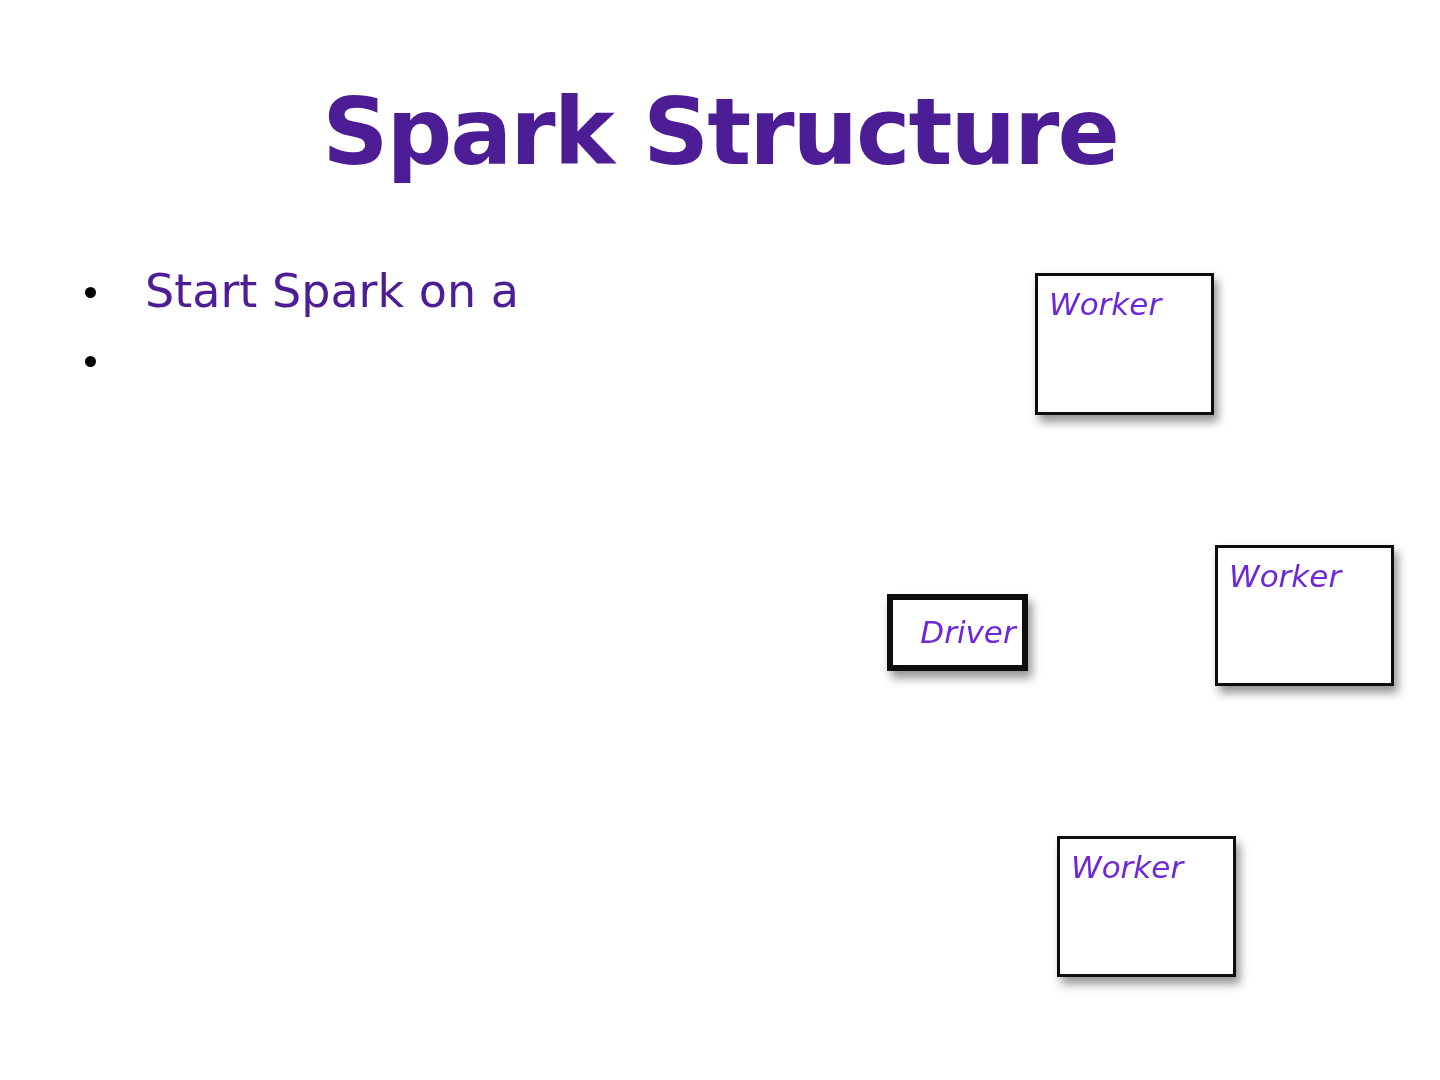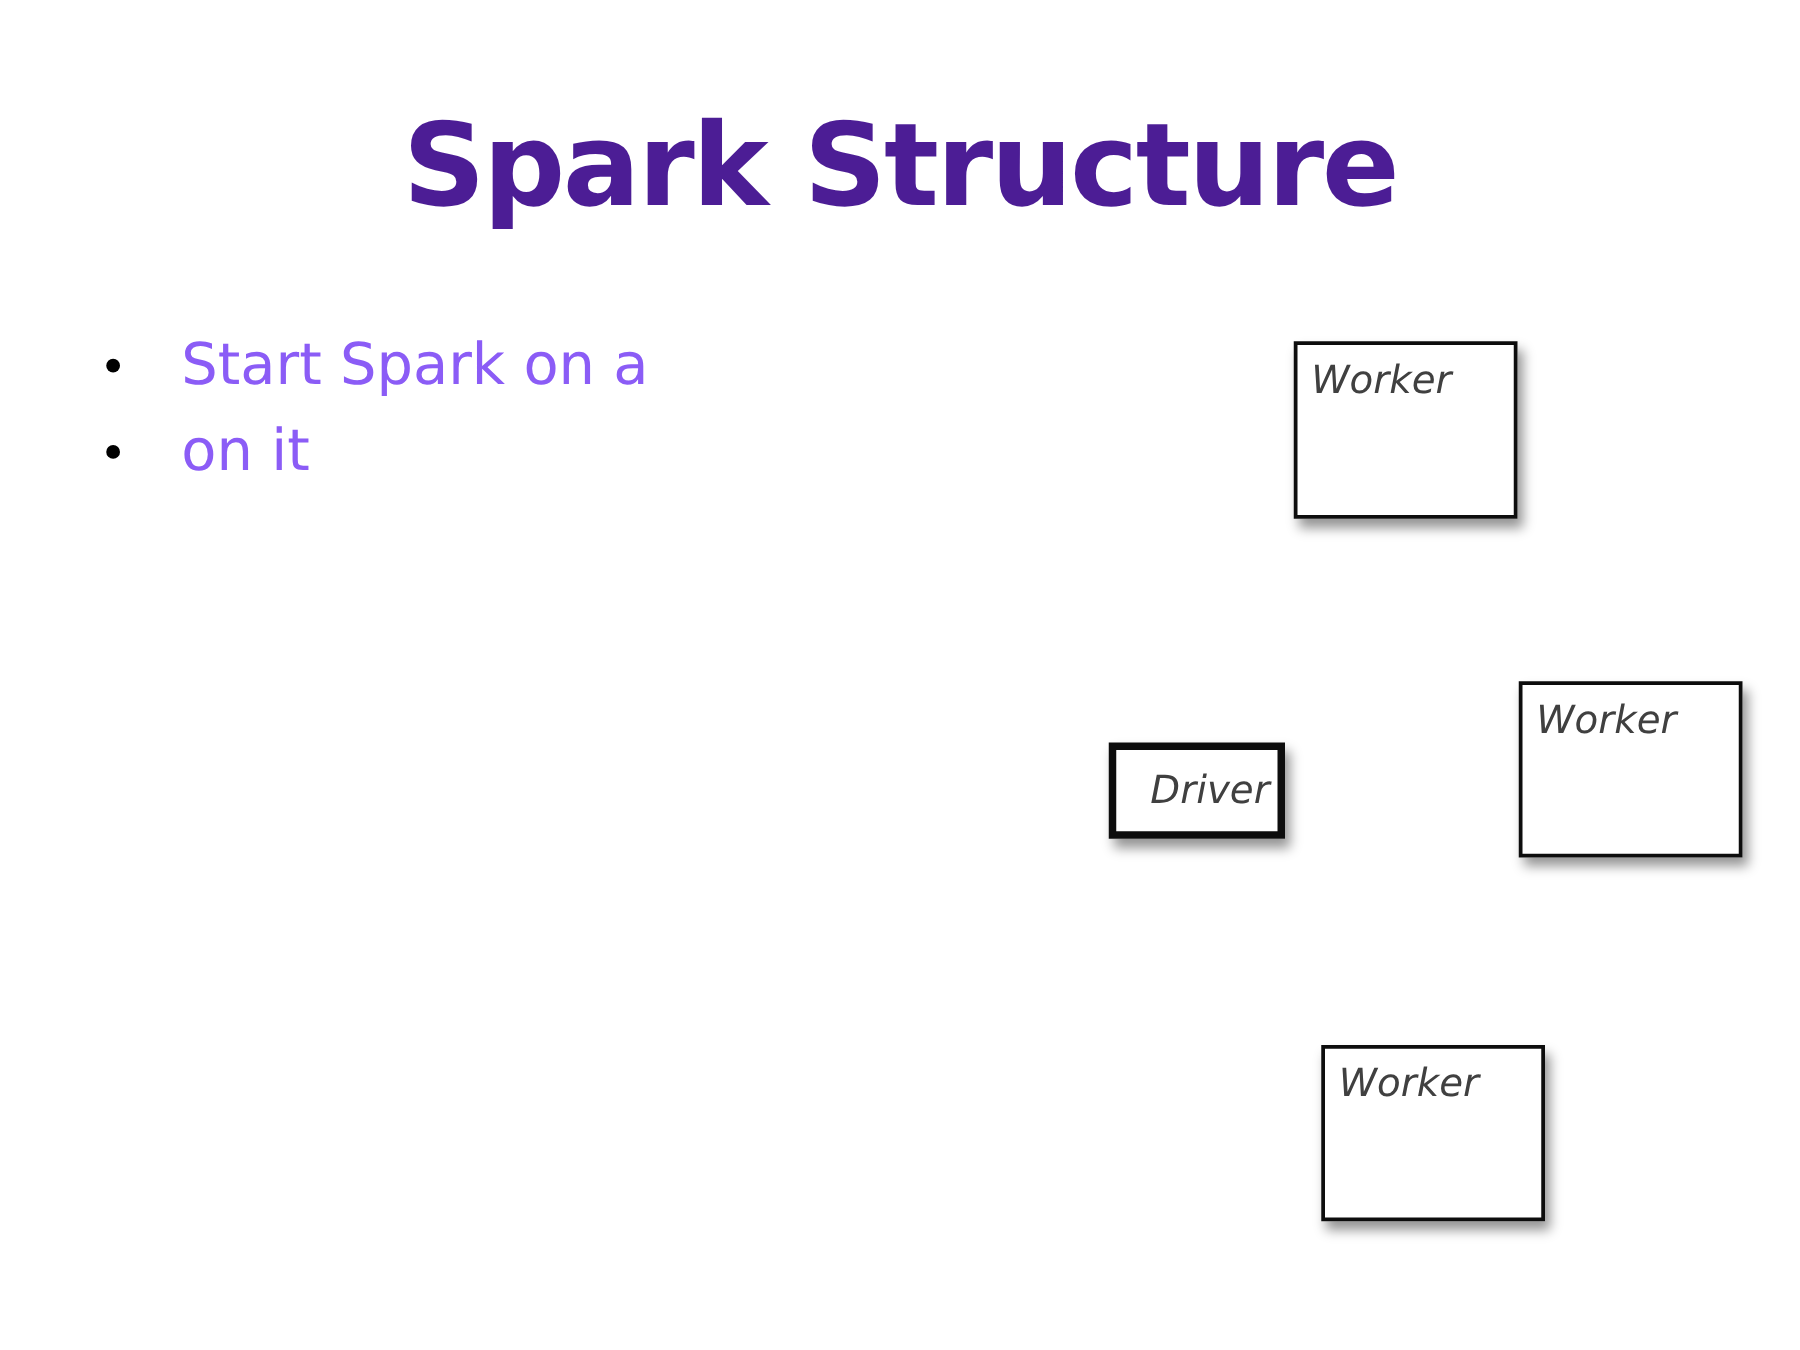--- a/index.html
+++ b/index.html
@@ -47,36 +47,36 @@
     flex: 0 0 auto;
     width: 11px;
     height: 11px;
     border-radius: 50%;
     background: #000000;
     margin: 24px 49px 0 0;
   }
   .bullet-text {
     font-size: 46px;
     line-height: 57px;
-    color: #8b5cf6;
+    color: #4c1d95;
   }
 
   
   .node {
     position: absolute;
     box-sizing: border-box;
     background: #ffffff;
     border: 3px solid #0d0d0d;
     box-shadow: 4px 7px 9px rgba(0, 0, 0, 0.42);
   }
   .node-label {
     font-style: italic;
     font-size: 31px;
     line-height: 1.1;
-    color: #404040;
+    color: #6d28d9;
     padding: 11px 0 0 11px;
   }
   #worker-top    { left: 1035px; top: 273px; width: 179px; height: 142px; }
   #worker-right  { left: 1215px; top: 545px; width: 179px; height: 141px; }
   #worker-bottom { left: 1057px; top: 836px; width: 179px; height: 141px; }
   #driver {
     left: 887px; top: 594px; width: 141px; height: 77px;
     border-width: 6px;
     display: flex;
     align-items: center;
@@ -97,21 +97,20 @@
     <div class="bullet-item">
       <span class="bullet-dot"></span>
       <div class="bullet-text">
         <div>Start Spark on a</div>
       </div>
     </div>
 
     <div class="bullet-item">
       <span class="bullet-dot"></span>
       <div class="bullet-text">
-        <div>on it</div>
       </div>
     </div>
 
   </div>
 
   <div class="node" id="worker-top">
     <div class="node-label">Worker</div>
   </div>
 
   <div class="node" id="worker-right">

